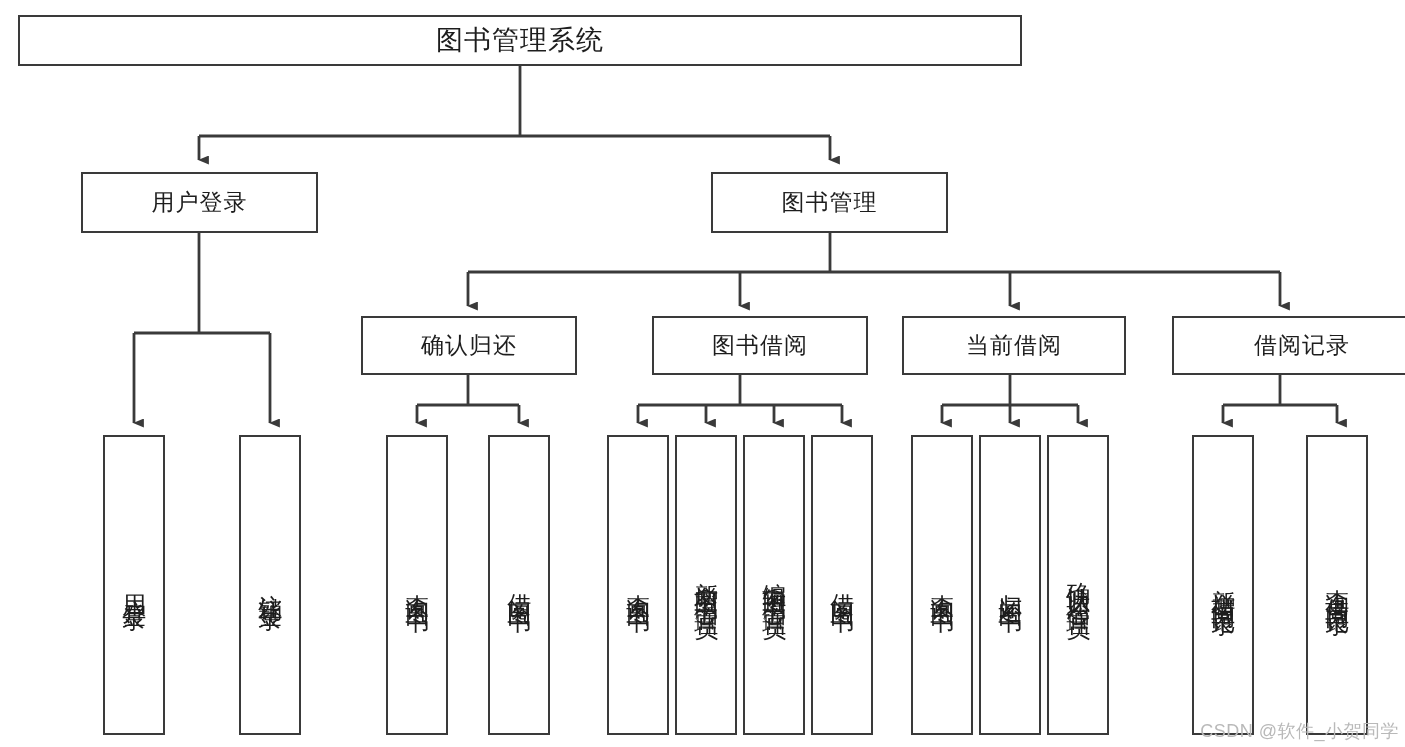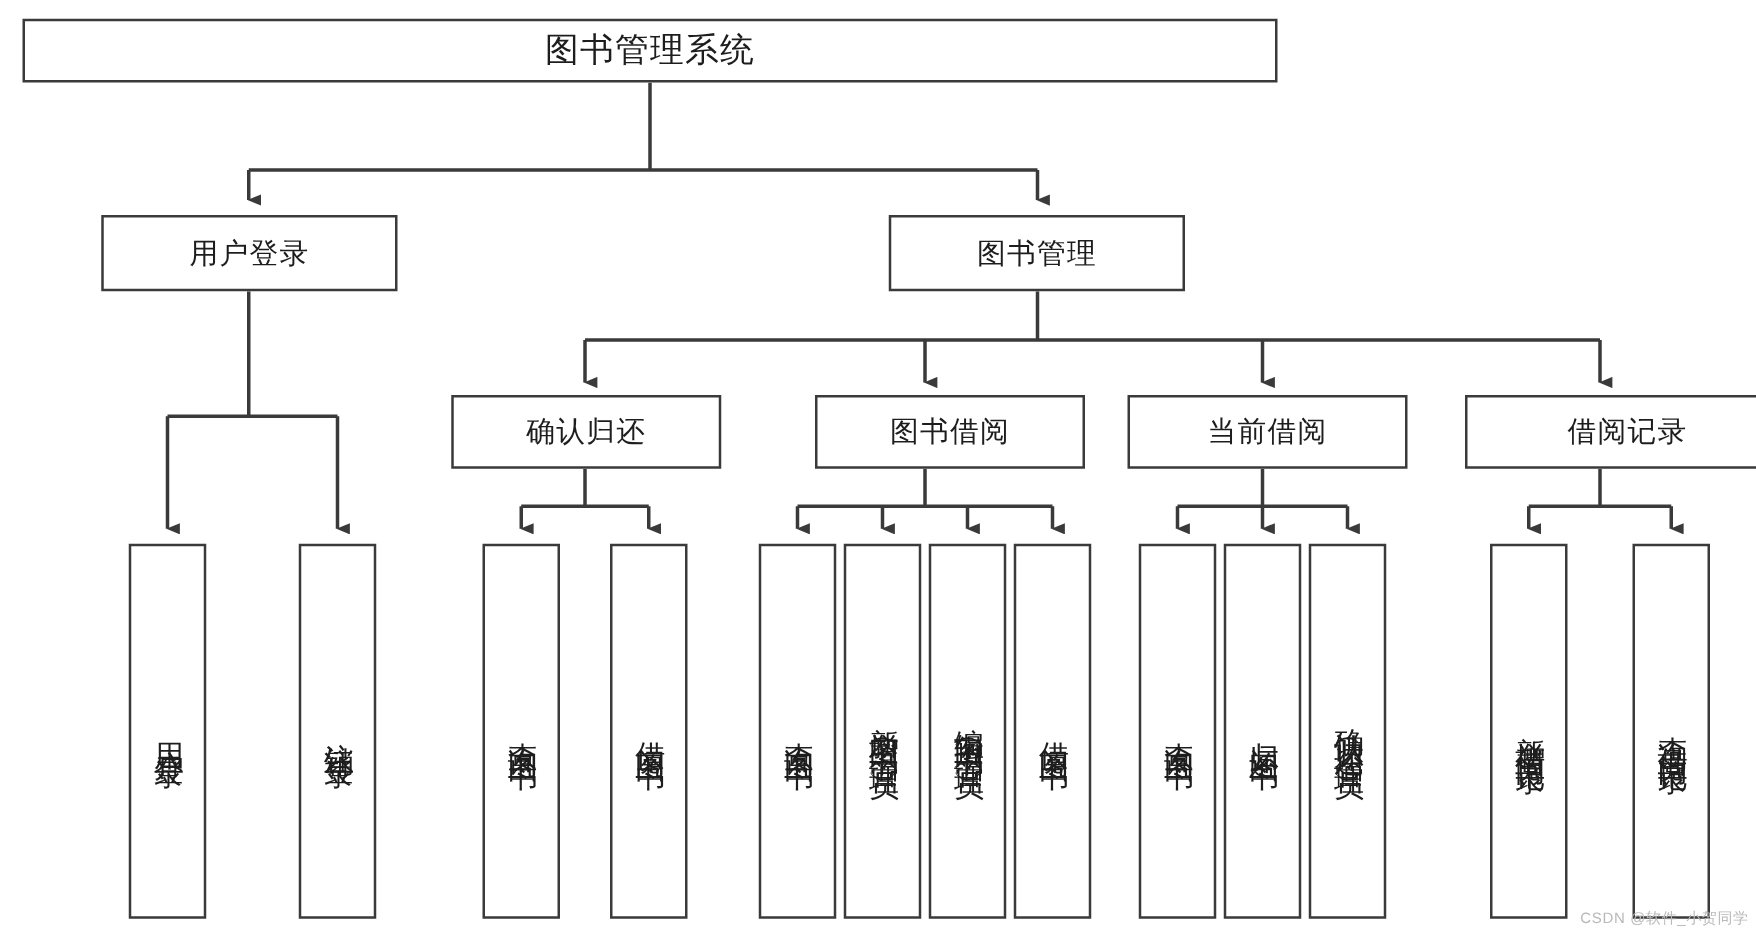--- a/index.html
+++ b/index.html
@@ -58,21 +58,21 @@
   }
   .node.v .vtext {
     writing-mode: vertical-rl;
     text-orientation: upright;
     display: block;
   }
   .watermark {
     position: absolute;
     right: 6px;
     bottom: 4px;
-    font-size: 12px;
+    font-size: 18px;
     color: #b9b9b9;
     letter-spacing: 0.5px;
     white-space: nowrap;
   }
 </style>
 </head>
 <body>
 
 <div id="stage">
 

